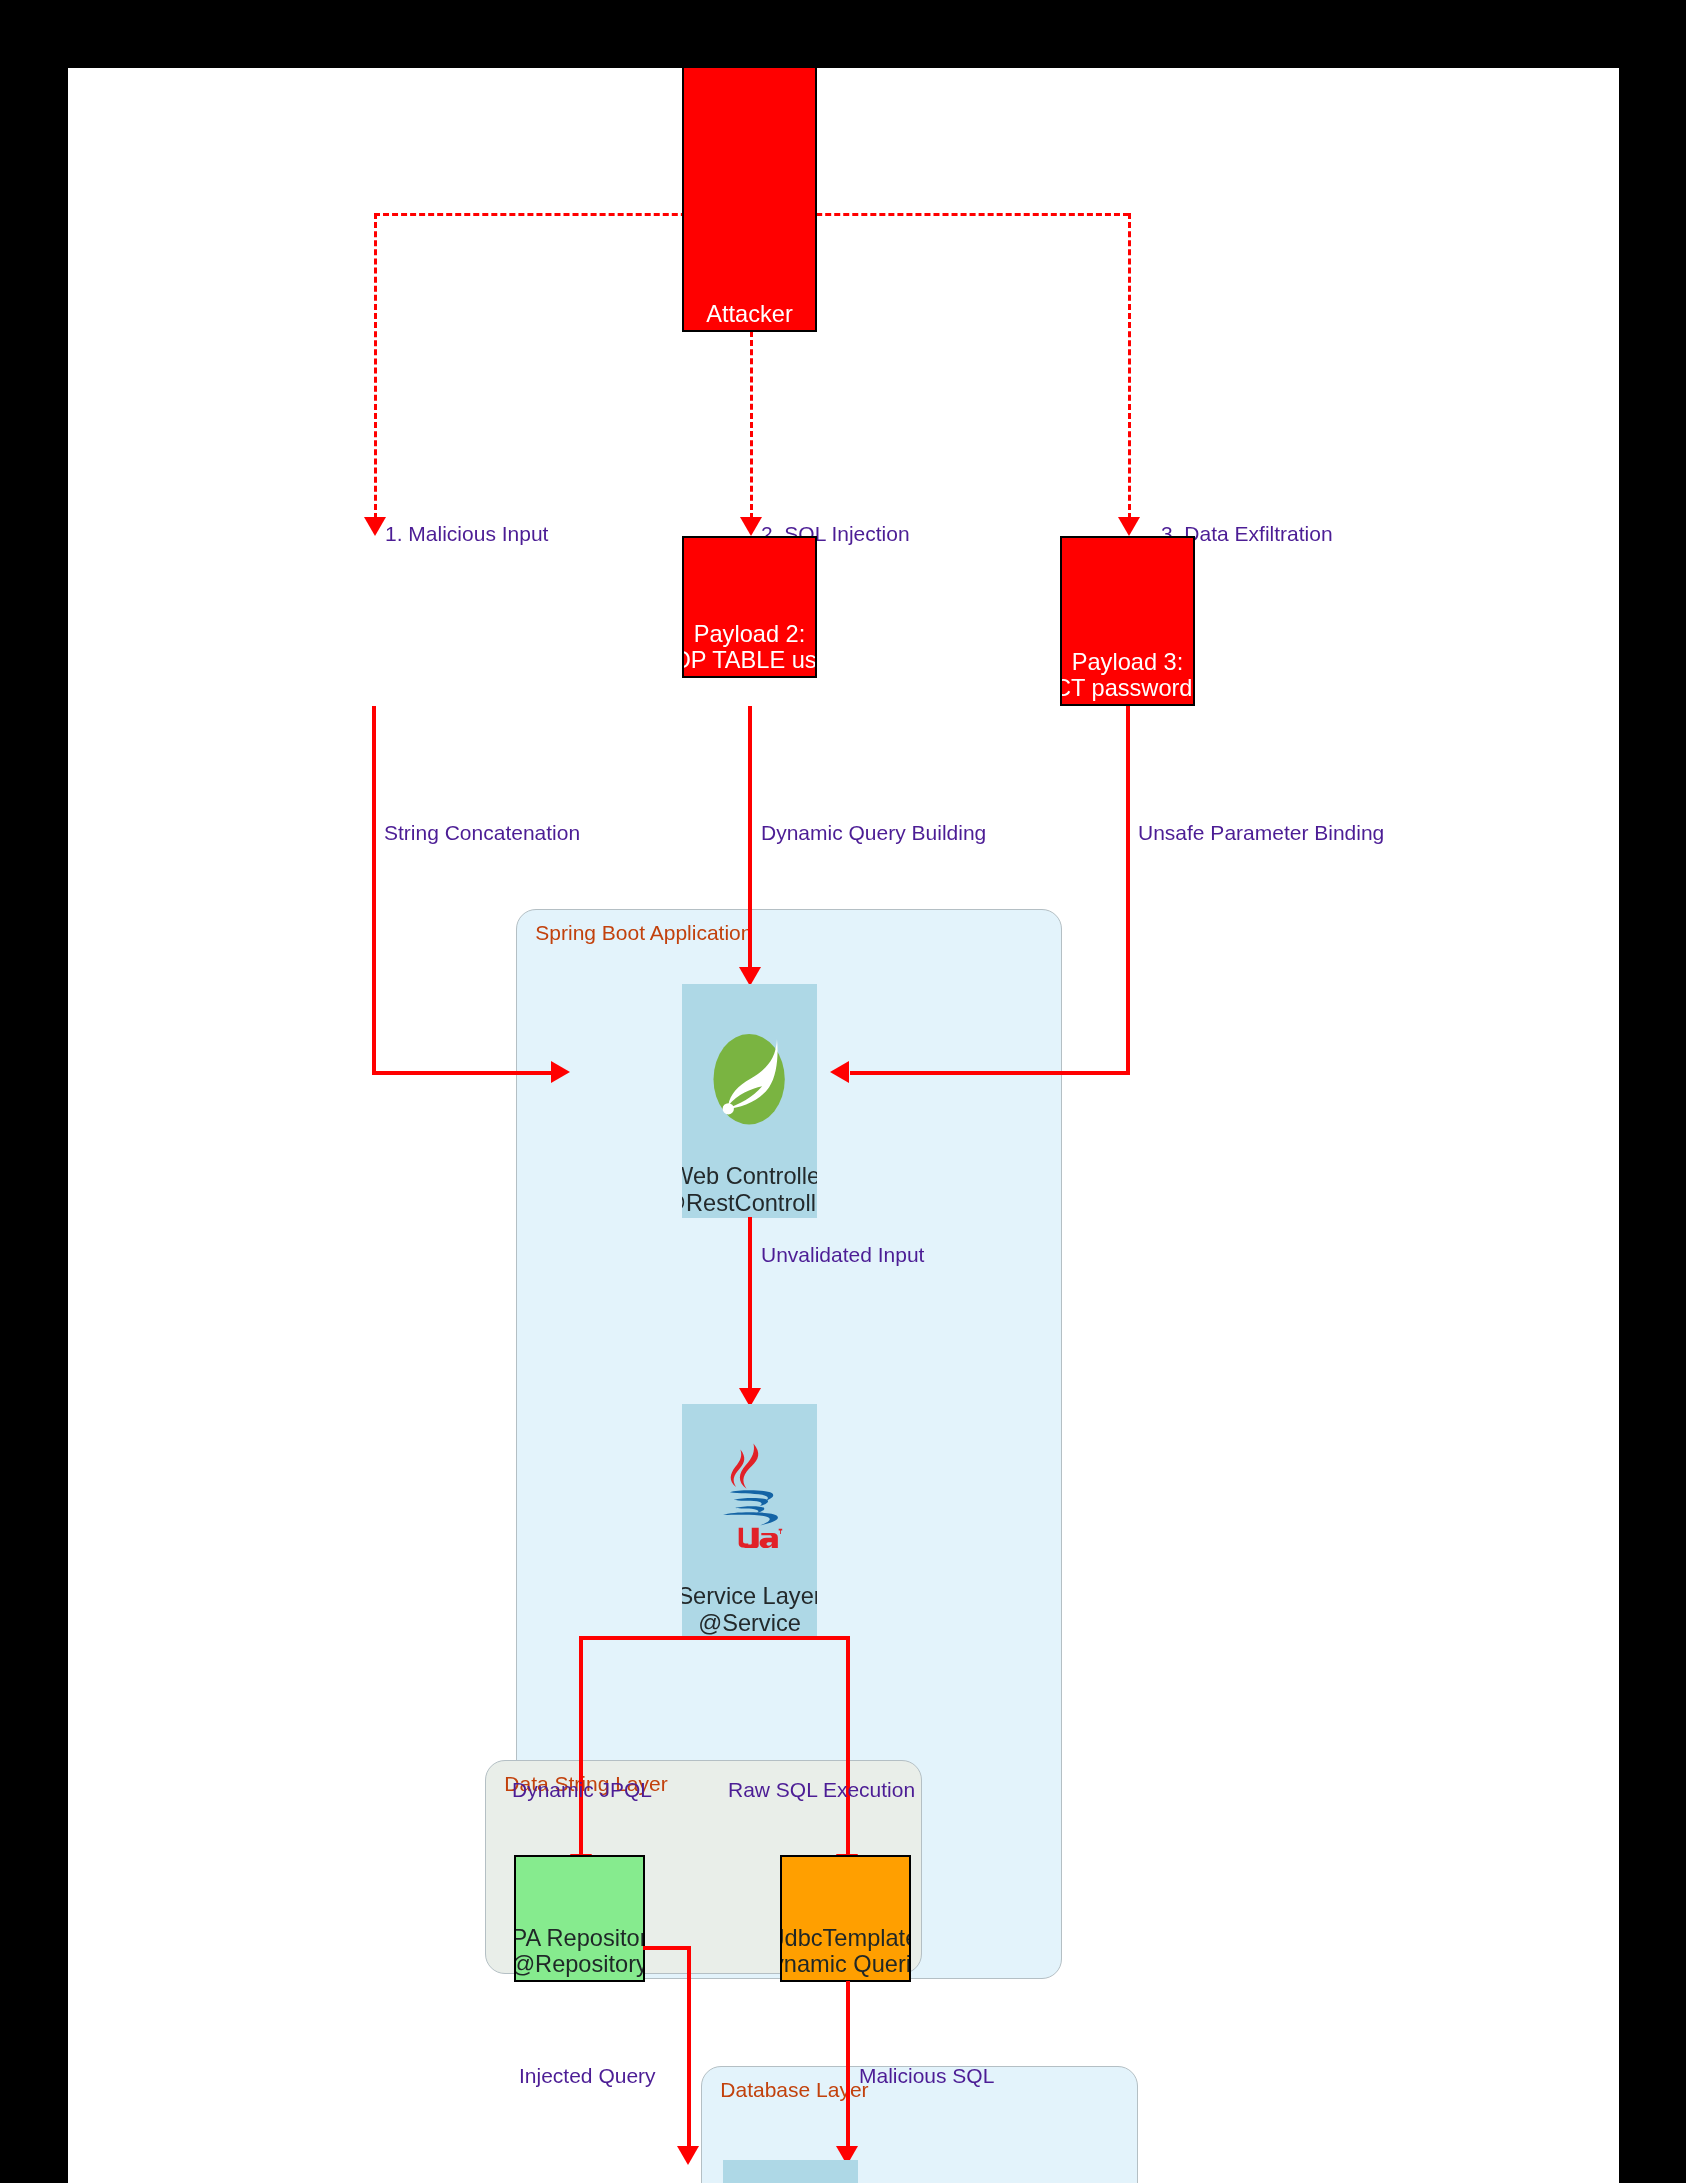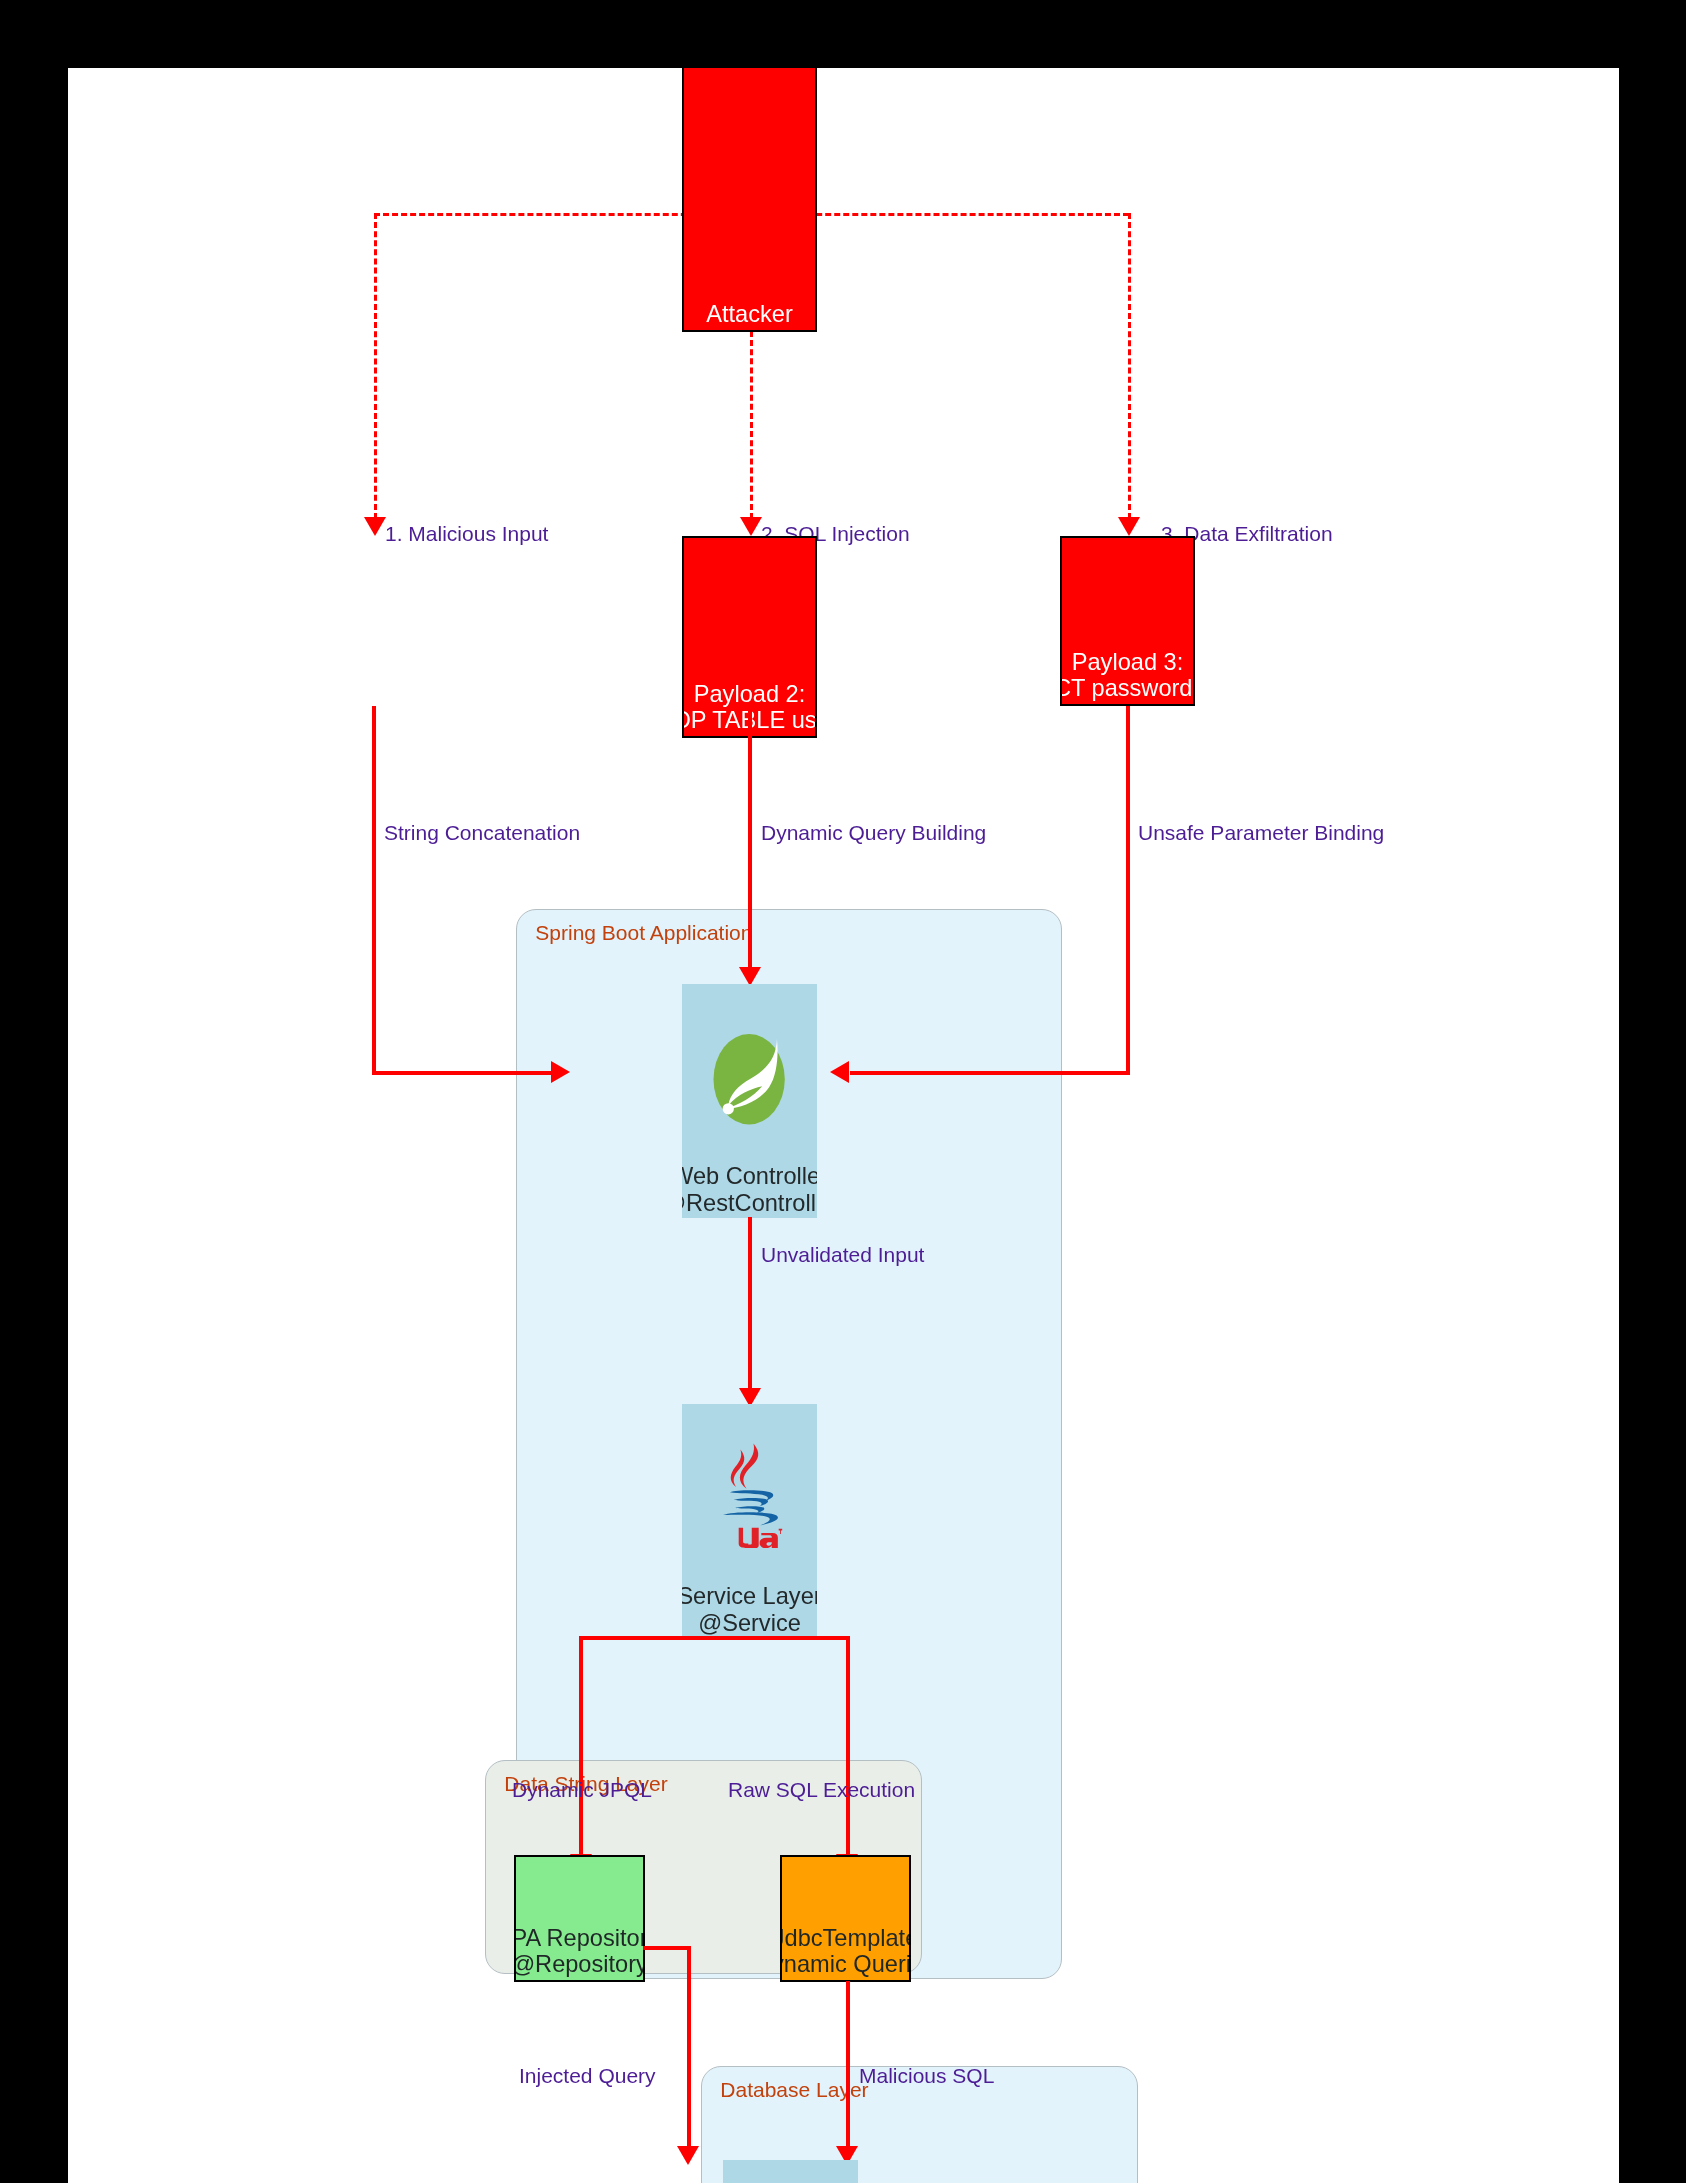--- a/index.html
+++ b/index.html
@@ -172,21 +172,21 @@
 
   <span class="elabel" style="left:317px; top:454px;">1. Malicious Input</span>
   <span class="elabel" style="left:693px; top:454px;">2. SQL Injection</span>
   <span class="elabel" style="left:1093px; top:454px;">3. Data Exfiltration</span>
 
   <div class="node redbox" style="left:614px; top:-1.7px; width:135px; height:266px;">
     <span class="lbl">Attacker</span>
   </div>
 
 
-  <div class="node redbox" style="left:614px; top:468px; width:135px; height:202px;">
+  <div class="node redbox" style="left:614px; top:468px; width:135px; height:142px;">
     <span class="lbl">Payload 2:</span>
     <span class="lbl">'; DROP TABLE users; --</span>
   </div>
 
   <div class="node redbox" style="left:992px; top:468px; width:135px; height:170px;">
     <span class="lbl">Payload 3:</span>
     <span class="lbl">' UNION SELECT password FROM users --</span>
   </div>
 
   <div class="edge v" style="left:304px; top:638px; height:366px;"></div>

